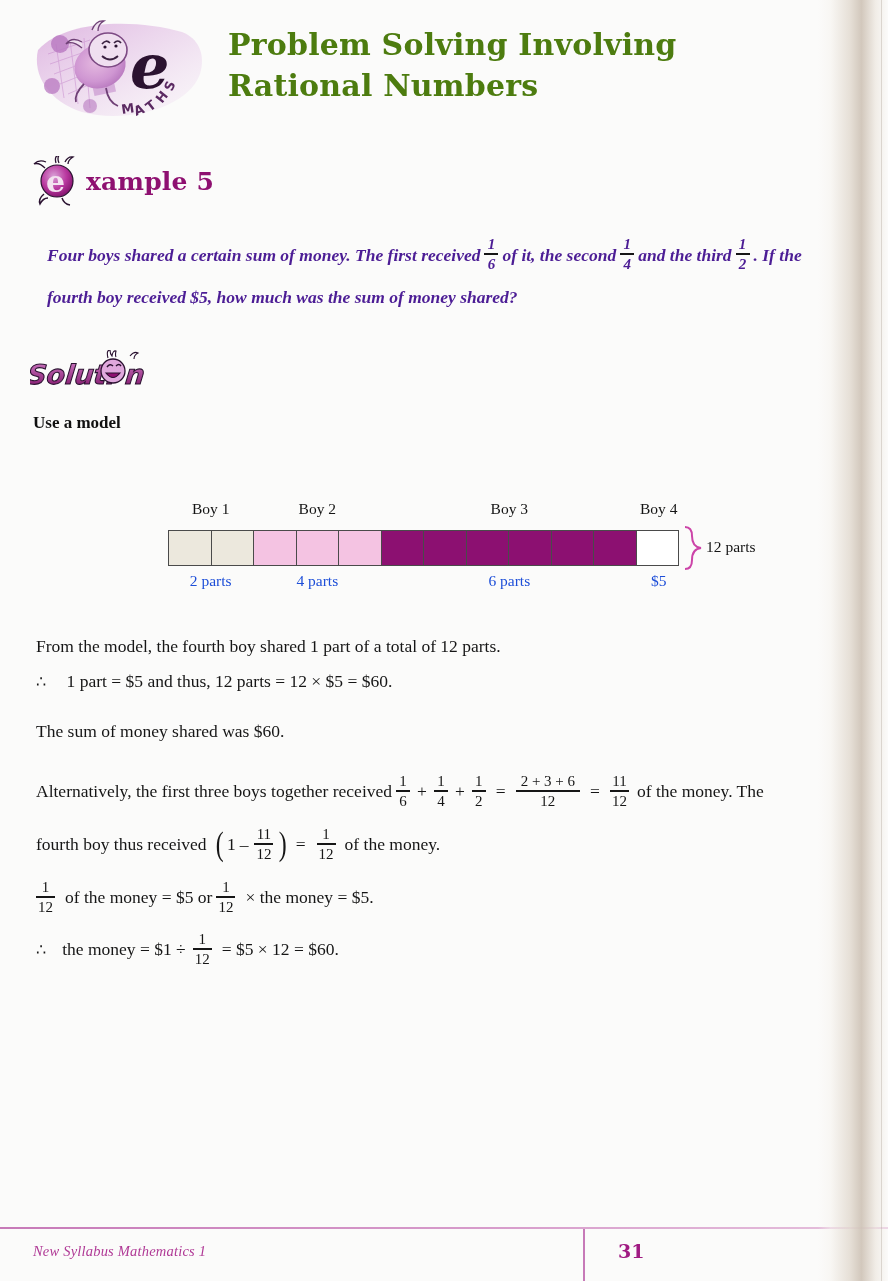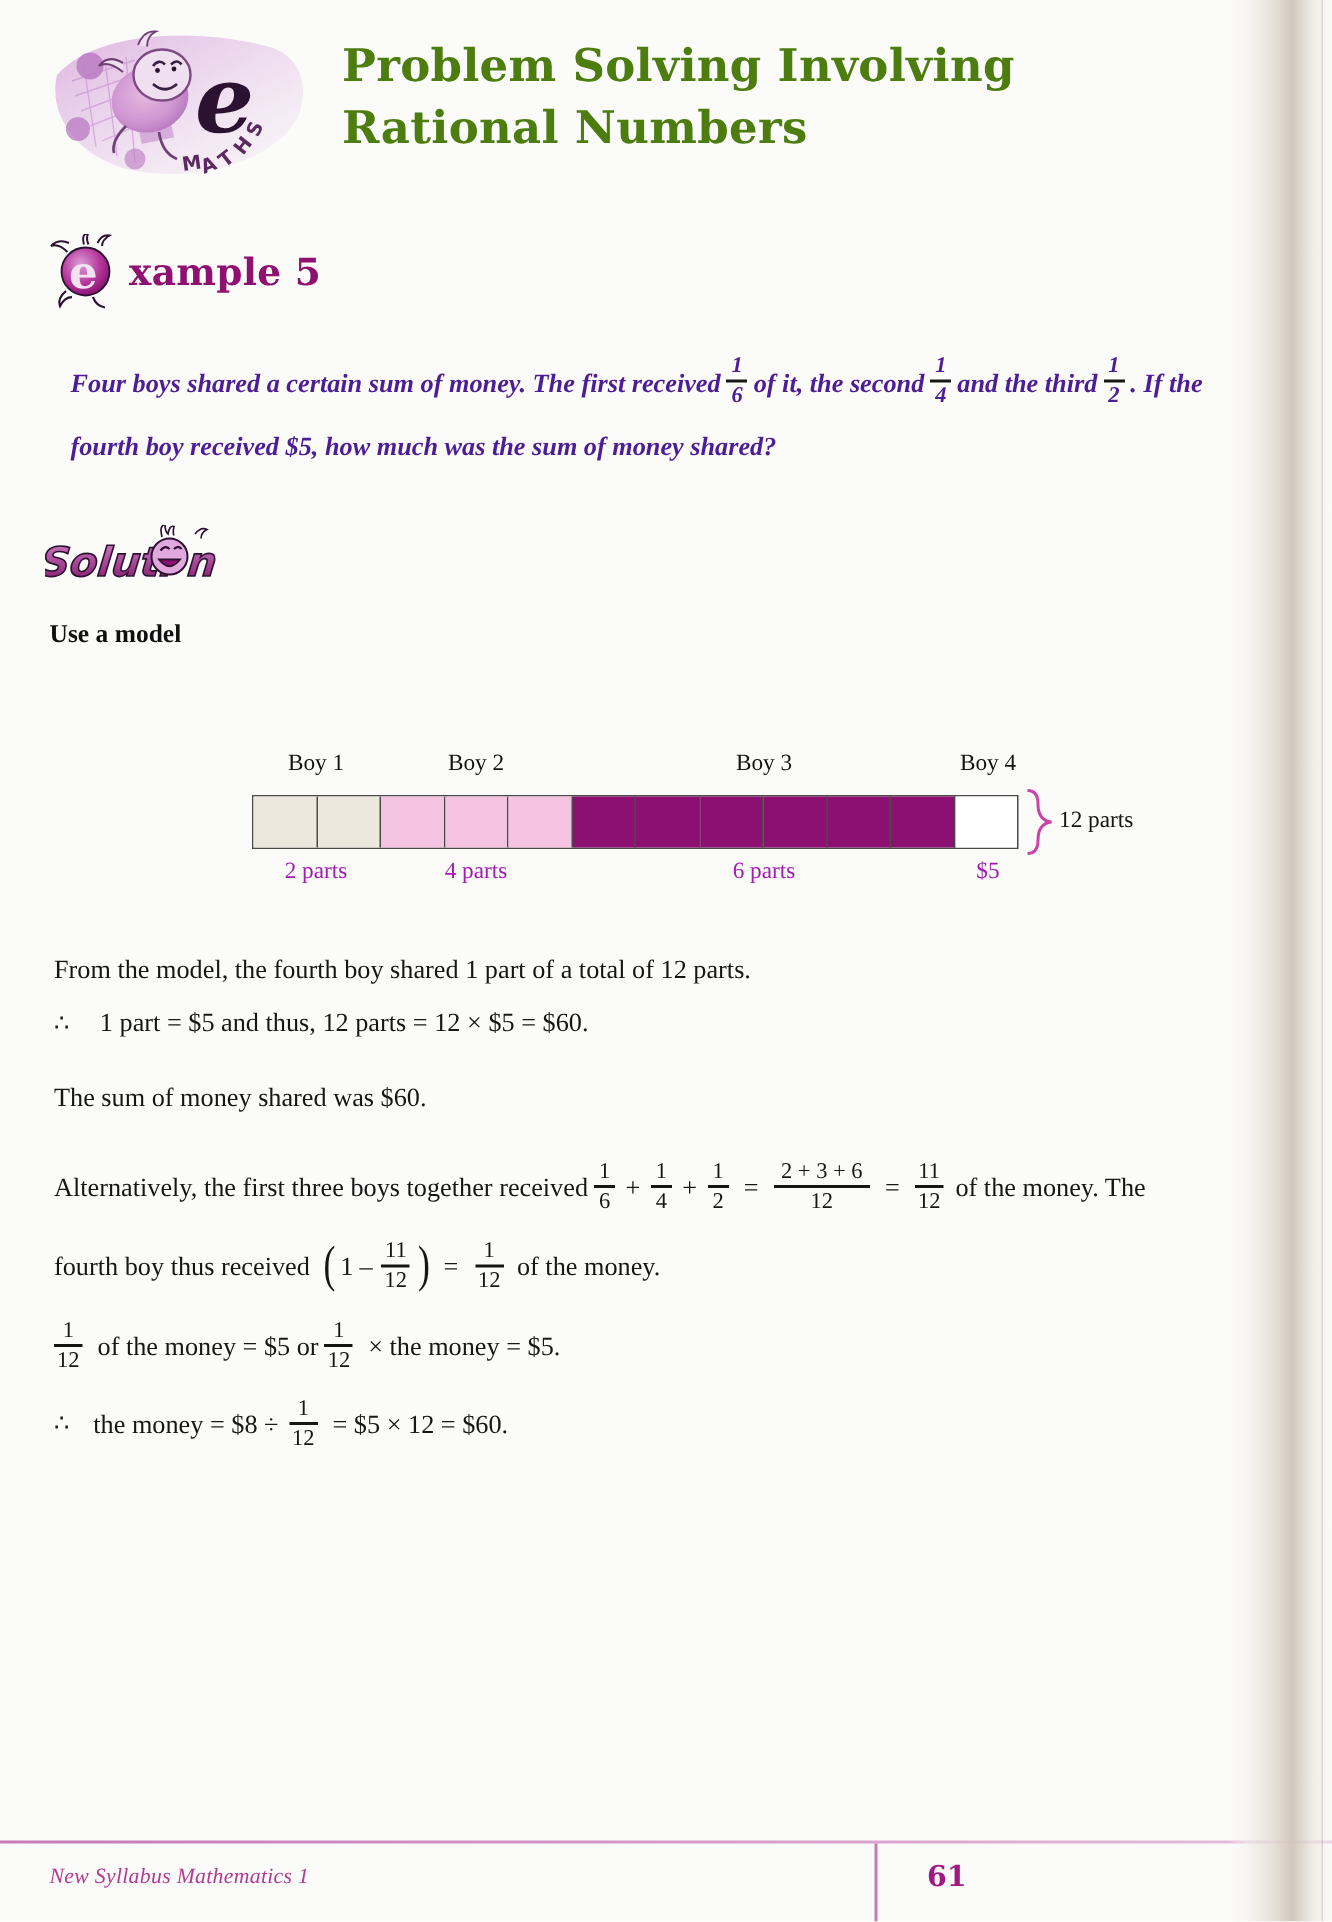--- a/index.html
+++ b/index.html
@@ -150,21 +150,21 @@
   #bar-bottom-labels {
     position: absolute;
     left: 0; top: 72px;
     width: 512px; height: 22px;
   }
   #bar-bottom-labels .part-label {
     position: absolute;
     font-size: 15.5px;
     text-align: center;
     white-space: nowrap;
-    color: #a21caf;
+    color: #1d4ed8;
   }
   #total-brace {
     position: absolute;
     left: 514px; top: 26px;
     width: 22px; height: 44px;
   }
   #total-parts-label {
     position: absolute;
     left: 538px; top: 38px;
     font-size: 15.5px;
@@ -515,30 +515,30 @@
   <span class="frac">
     <span class="num">1</span>
     <span class="bar"></span>
     <span class="den">12</span>
   </span>
   <span style="margin-left:6px">× the money = $5.</span>
 </div>
 
 <div class="body-line inline-row" style="left:36px; top:932px;">
   <span class="therefore">∴</span>
-  <span>the money = $8 ÷</span>
+  <span>the money = $1 ÷</span>
   <span class="frac" style="margin-left:7px">
     <span class="num">1</span>
     <span class="bar"></span>
     <span class="den">12</span>
   </span>
   <span style="margin-left:6px">= $5 × 12 = $60.</span>
 </div>
 
 <div id="footer">
   <div id="footer-rule"></div>
   <div id="footer-book-title">New Syllabus Mathematics 1</div>
   <div id="footer-divider"></div>
-  <div id="footer-page-number">61</div>
+  <div id="footer-page-number">31</div>
 </div>
 
 <div id="page-scan-shadow"></div>
 <div id="page-edge-line"></div>
 
 </body></html>

